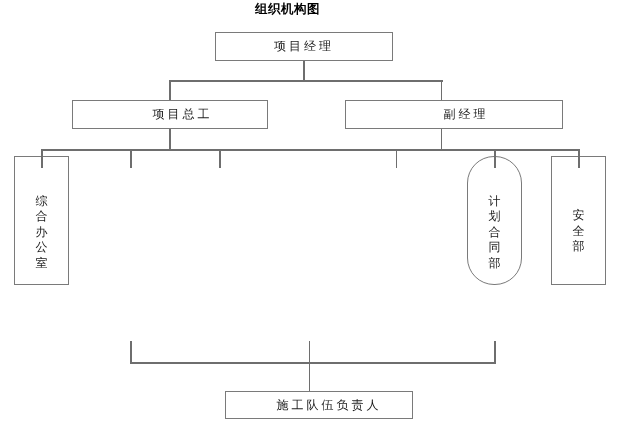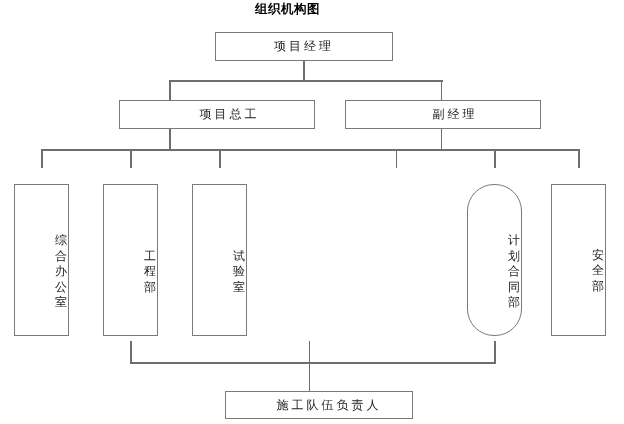--- a/index.html
+++ b/index.html
@@ -36,24 +36,24 @@
     border: 1.5px solid var(--border);
     background: var(--bg);
     display: flex;
     align-items: center;
     justify-content: center;
     color: var(--text);
     font-size: 12px;
   }
   .hbox { letter-spacing: 3px; }
   .root  { left: 215px; top: 32px;  width: 178px; height: 29px; }
-  .l2a   { left: 72px;  top: 100px; width: 196px; height: 29px; padding-left: 25px; margin-left: 47px; }
-  .l2b   { left: 345px; top: 100px; width: 196px; height: 29px; padding-left: 24px; }
+  .l2a   { left: 72px;  top: 100px; width: 196px; height: 29px; padding-left: 25px; }
+  .l2b   { left: 345px; top: 100px; width: 218px; height: 29px; padding-left: 24px; }
   .bottom{ left: 225px; top: 391px; width: 188px; height: 28px; padding-left: 20px; }
-  .dept  { top: 184px; height: 152px; padding-top: 24px; justify-content: flex-end; }
+  .dept  { top: 156px; height: 129px; padding-top: 24px; }
   .d1 { left: 14px;  width: 55px; }
   .d2 { left: 103px; width: 55px; }
   .d3 { left: 192px; width: 55px; }
   .d4 { left: 281px; width: 56px; }
   .d5 { left: 368px; width: 56px; }
   .d6 { left: 467px; width: 55px; border-radius: 27px; }
   .d7 { left: 551px; width: 55px; font-family: Liberation Mono, monospace; }
   .vtext {
     display: block;
     width: 14px;
@@ -101,26 +101,20 @@
   <div class="box hbox l2a">
     <span>项目总工</span>
   </div>
   <div class="box hbox l2b">
     <span>副经理</span>
   </div>
 
   <div class="box dept d1">
     <span class="vtext">综合办公室</span>
   </div>
-  <div class="box dept d2">
-    <span class="vtext">工程部</span>
-  </div>
-  <div class="box dept d3">
-    <span class="vtext">试验室</span>
-  </div>
   <div class="box dept d6">
     <span class="vtext">计划合同部</span>
   </div>
   <div class="box dept d7">
     <span class="vtext">安全部</span>
   </div>
 
   <div class="box hbox bottom">
     <span>施工队伍负责人</span>
   </div>

